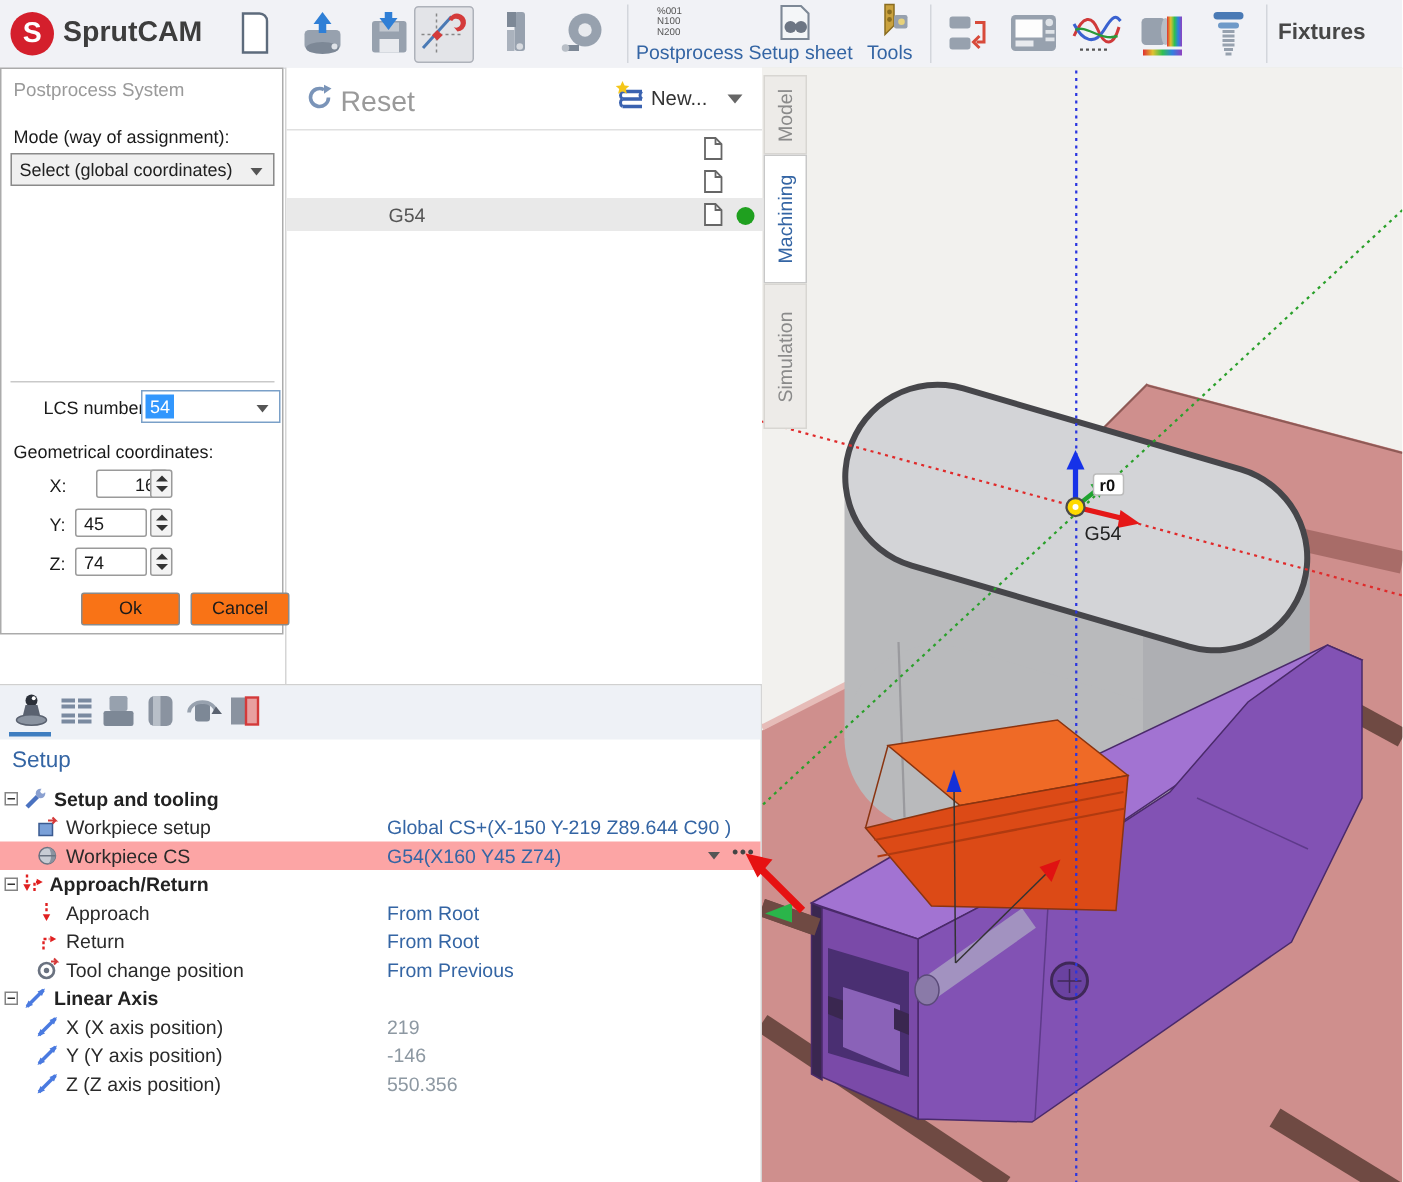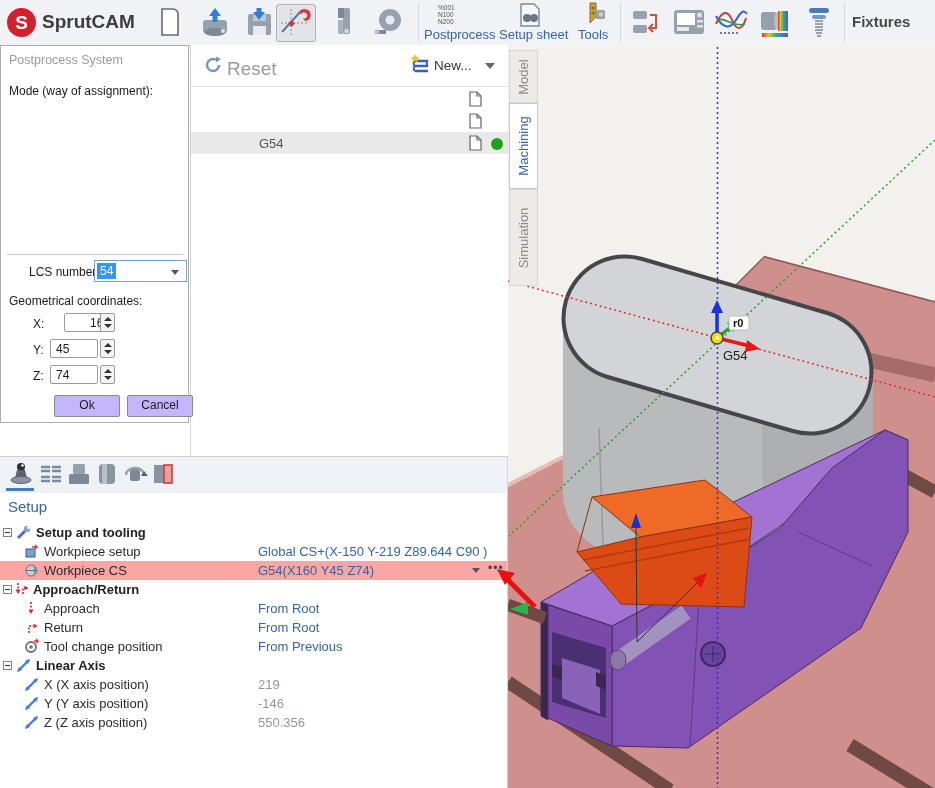--- a/index.html
+++ b/index.html
@@ -26,21 +26,21 @@
   .comment-text{position:absolute;left:2px;top:8px;width:172px;font-size:11.8px;color:#1a1a1a;line-height:14.5px;}
   .hrule{left:6px;top:208px;width:176px;height:1px;background:#c9c9c9;}
   .combo{left:93px;top:214px;width:93px;height:22px;background:#fff;border:1px solid #7aa0c8;box-sizing:border-box;}
   .combo .val{position:absolute;left:2px;top:2px;background:#3297fd;color:#fff;font-size:12px;padding:1px 3px;}
   .spinrow-label{font-size:12px;color:#1a1a1a;}
   .spininput{width:48px;height:19px;border:1px solid #9a9a9a;font-size:12px;color:#1a1a1a;line-height:18px;padding-left:5px;background:#fff;box-sizing:border-box;border-radius:2px;}
   .spinner{width:15px;height:19px;border:1px solid #9a9a9a;background:#f3f3f3;box-sizing:border-box;border-radius:2px;}
   .spinner .up,.spinner .dn{position:absolute;left:3px;width:0;height:0;border-left:4px solid transparent;border-right:4px solid transparent;}
   .spinner .up{top:3px;border-bottom:4px solid #333;}
   .spinner .dn{bottom:3px;border-top:4px solid #333;}
-  .dlg-btn{width:64px;height:20px;border:1px solid #8a8a8a;background:#c4b5fd;font-size:12px;color:#1a1a1a;text-align:center;line-height:19px;border-radius:2px;}
+  .dlg-btn{width:64px;height:20px;border:1px solid #8a8a8a;background:#f97316;font-size:12px;color:#1a1a1a;text-align:center;line-height:19px;border-radius:2px;}
   
   .cs-panel{left:190px;top:45px;width:318px;height:411px;background:#fff;border-left:1px solid #d5d5d5;box-sizing:border-box;}
   .cs-header{position:absolute;left:0;top:0;width:100%;height:41px;border-bottom:1px solid #e0e0e0;}
   .reset-lbl{left:36px;top:13px;font-size:19px;color:#9a9a9a;}
   .new-lbl{left:243px;top:13px;font-size:13.5px;color:#333;}
   .cs-row{position:absolute;left:0;width:318px;height:22px;}
   .cs-row.active{background:#e9e9e9;}
   .cs-row .name{position:absolute;left:68px;top:4px;font-size:13px;color:#555;}
   .doc-ic{position:absolute;left:278px;top:3px;}
   .green-dot{position:absolute;left:300px;top:6px;width:12px;height:12px;border-radius:50%;background:#1fa01f;}
@@ -346,20 +346,24 @@
           <path d="M1 1 h7 l4 4 v10 h-11 z" fill="#fff" stroke="#666" stroke-width="1.2"></path>
           <path d="M8 1 v4 h4" fill="none" stroke="#666" stroke-width="1.2"></path>
         </svg>
       <span class="green-dot"></span>
     </div>
   </div>
 
   <div class="abs dialog">
     <div class="abs dlg-title">Postprocess System</div>
     <div class="abs dlg-label" style="left:8px;top:38px;">Mode (way of assignment):</div>
+    <div class="abs dlg-select">
+      <span>Select (global coordinates)</span>
+      <span class="chev"></span>
+    </div>
     <div class="abs hrule"></div>
     <div class="abs dlg-label" style="left:28px;top:219px;">LCS number:</div>
     <div class="abs combo">
       <span class="val">54</span>
       <span class="chev"></span>
     </div>
     <div class="abs dlg-label" style="left:8px;top:248px;">Geometrical coordinates:</div>
 
     <div class="abs spinrow-label" style="left:32px;top:271px;">X:</div>
     <input class="abs spininput" style="left: 63px; top: 267px; padding-left: 25px;" value="160">

